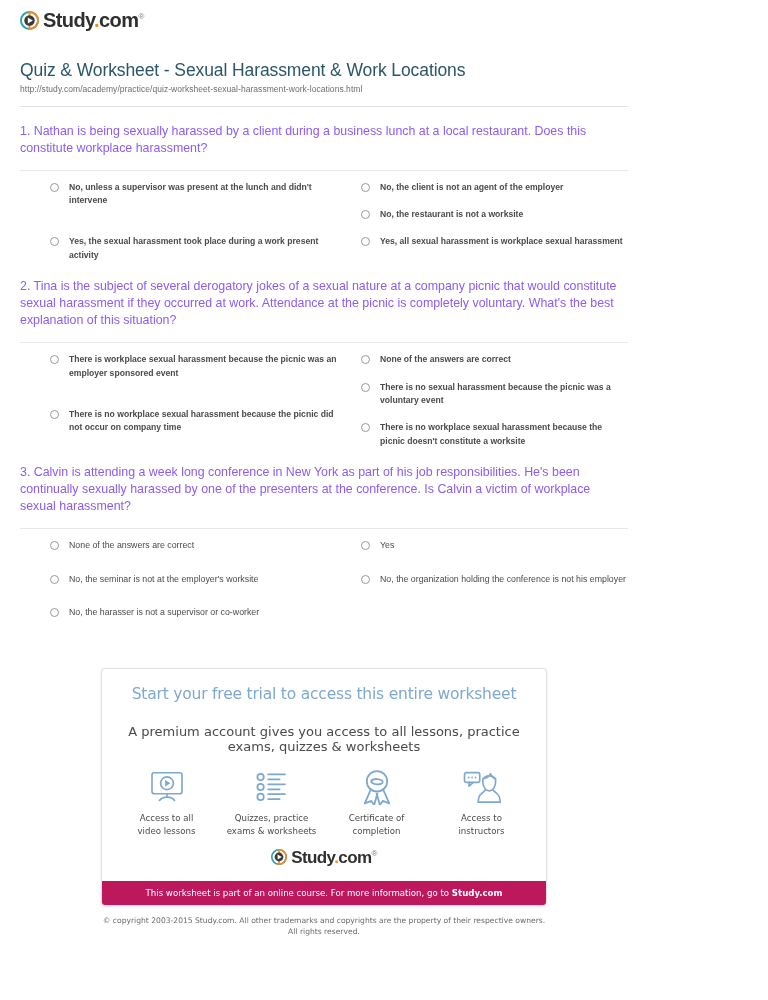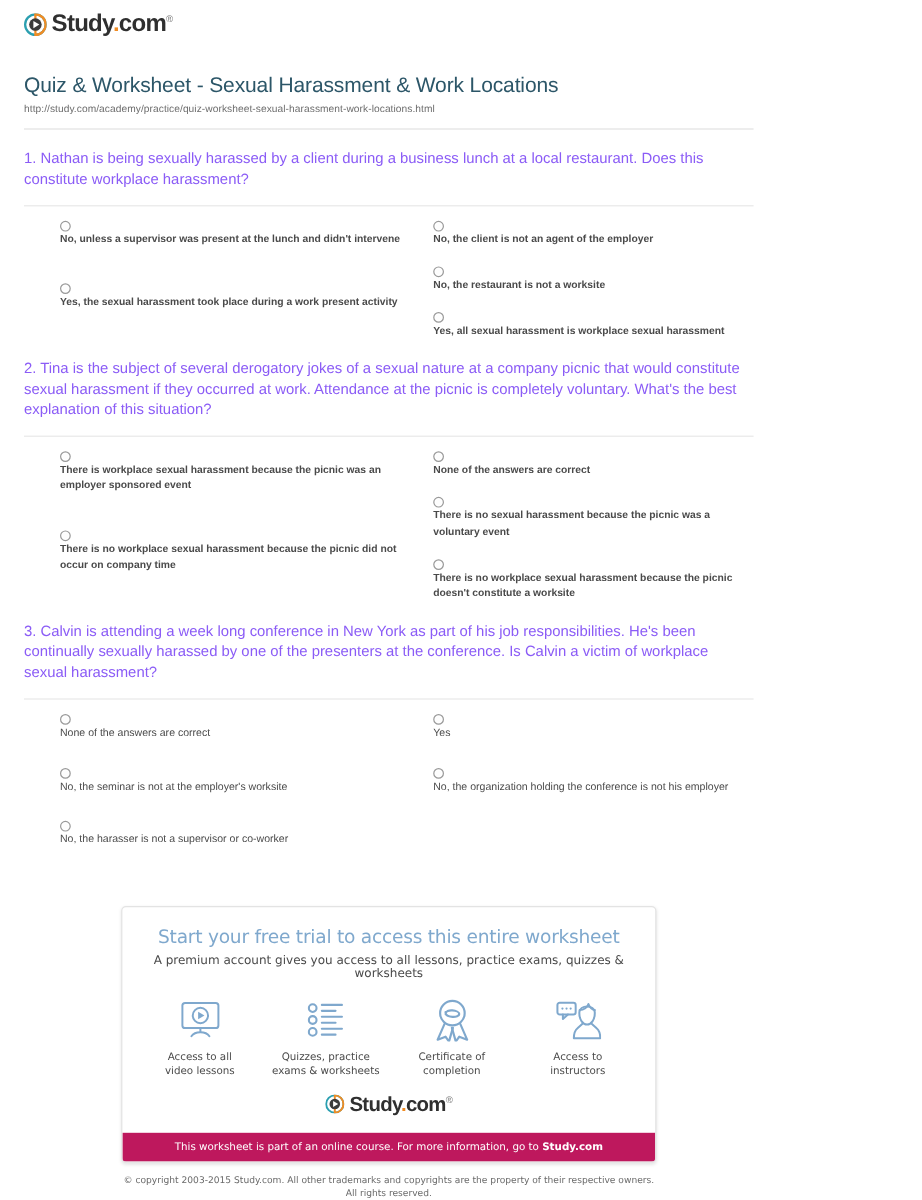--- a/index.html
+++ b/index.html
@@ -82,21 +82,20 @@
     padding-left: 30px;
     padding-top: 10px;
   }
   .answers .col { width: 50%; }
   .answers .col-right { padding-left: 22px; }
 
   .answer {
     display: flex;
     align-items: flex-start;
     margin-bottom: 14px;
-    flex-direction: column;
   }
   .answer:last-child { margin-bottom: 0; }
 
   .radio {
     flex: 0 0 9px;
     width: 9px; height: 9px;
     margin-top: 2px;
     margin-right: 10px;
     border: 1px solid #999;
     border-radius: 50%;
@@ -126,25 +125,25 @@
     border-radius: 4px;
     box-shadow: 0 1px 3px rgba(0,0,0,0.10);
     overflow: hidden;
     font-family: "DejaVu Sans", sans-serif;
   }
   .promo-head { padding: 16px 14px 0 14px; text-align: center; }
   .promo-title {
     font-size: 15.5px;
     color: #7fa8cd;
     font-weight: 400;
-    margin: 0 0 5px 0;
+    margin: 0 0 21px 0;
     letter-spacing: -0.2px;
   }
   .promo-sub {
-    font-size: 10px;
+    font-size: 13px;
     color: #4a4a4a;
     margin: 0;
   }
 
   .features {
     display: flex;
     justify-content: space-around;
     padding: 14px 12px 4px 12px;
   }
   .feature { width: 104px; text-align: center; }

